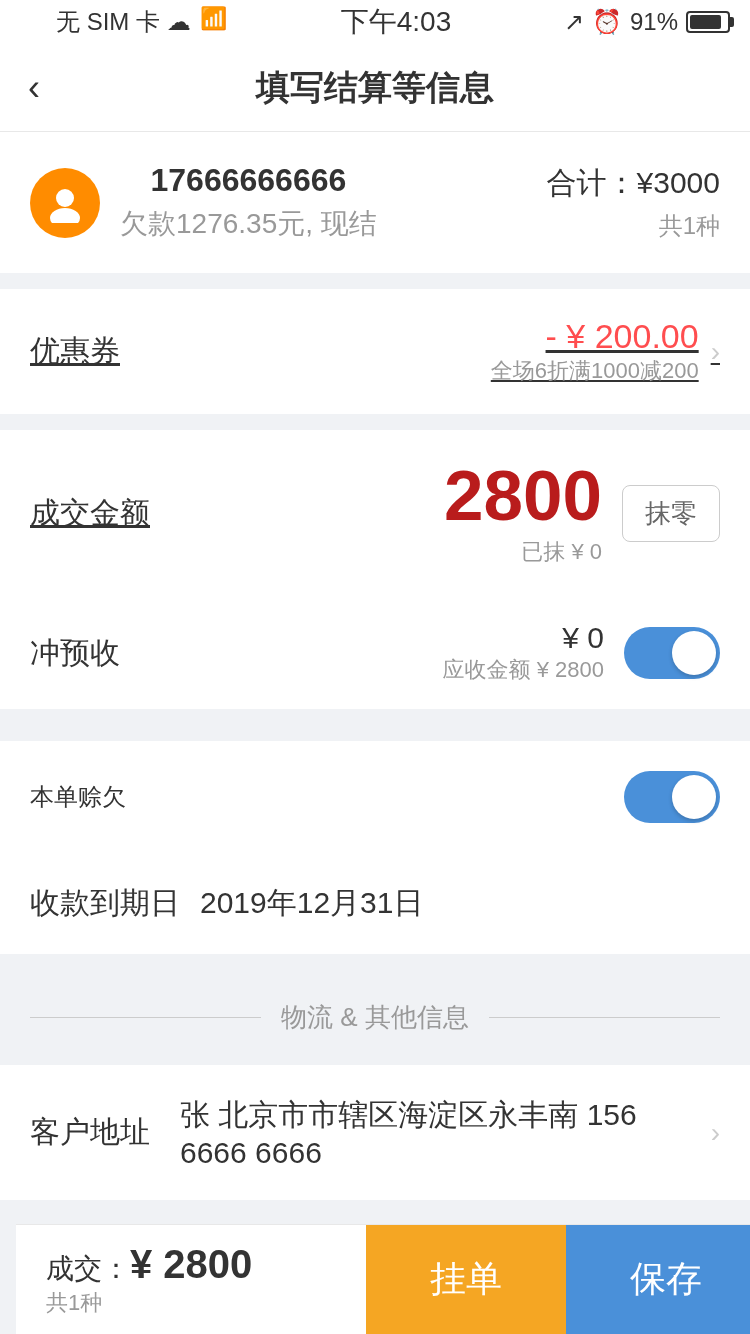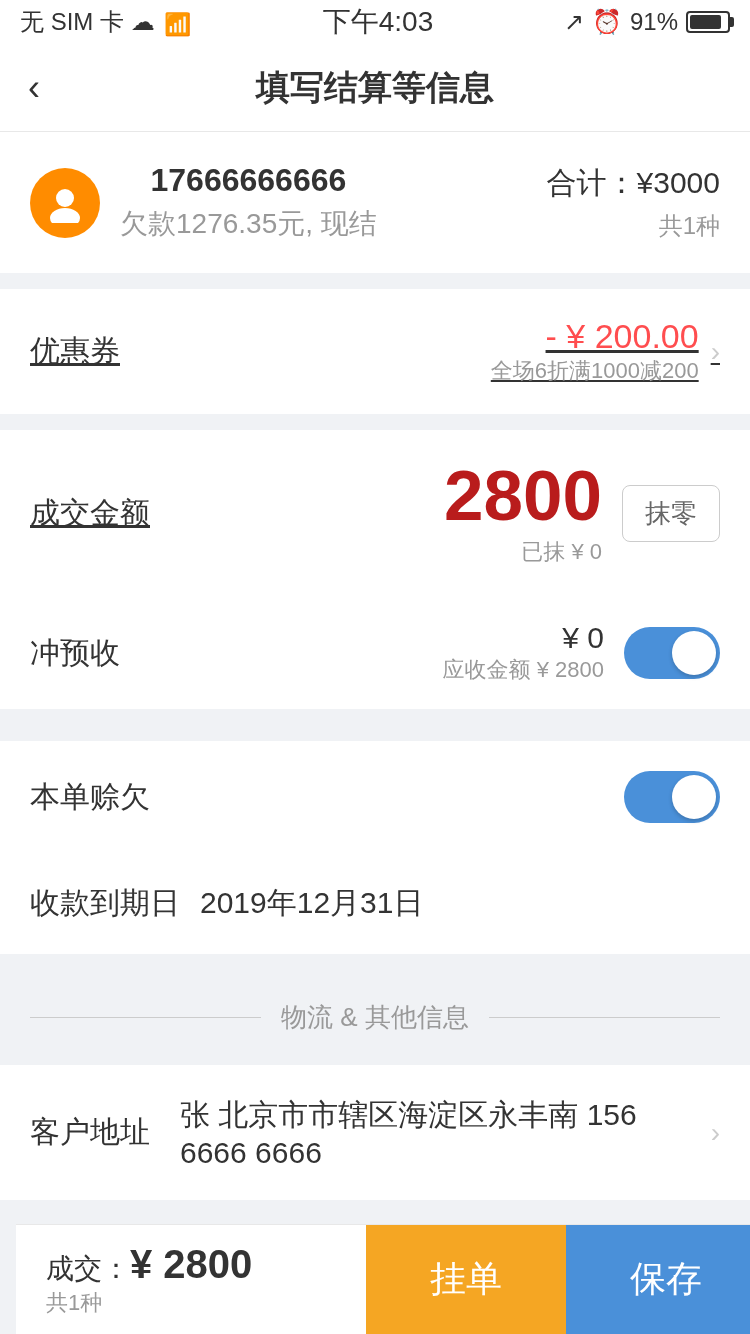--- a/index.html
+++ b/index.html
@@ -19,21 +19,21 @@
       width: 100%;
       height: 44px;
       background: #fff;
       display: flex;
       align-items: center;
       justify-content: space-between;
       padding: 0 20px;
       font-size: 24px;
       color: #333;
     }
-    .status-left { display: flex; align-items: flex-end; gap: 10px; }
+    .status-left { display: flex; align-items: flex-start; gap: 10px; margin-left: 36px; }
     .status-center { font-size: 28px; font-weight: 500; }
     .status-right { display: flex; align-items: center; gap: 8px; font-size: 24px; }
     .battery {
       width: 44px; height: 22px;
       border: 2px solid #333;
       border-radius: 4px;
       position: relative;
       display: inline-flex;
       align-items: center;
       padding: 2px;
@@ -276,21 +276,21 @@
     }
 
     
     .debt-row {
       padding: 30px 30px;
       display: flex;
       align-items: center;
       justify-content: space-between;
     }
     .debt-label {
-      font-size: 30px;
+      font-size: 24px;
       color: #333;
     }
 
     
     .date-row {
       padding: 30px 30px;
       display: flex;
       align-items: center;
       gap: 20px;
     }

